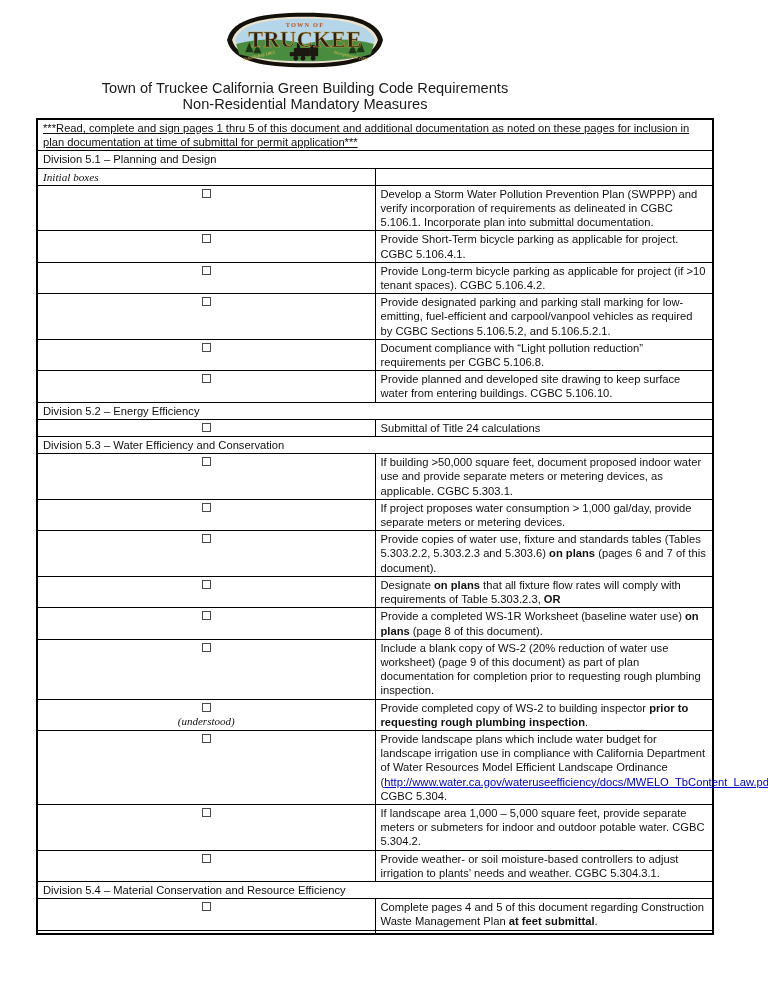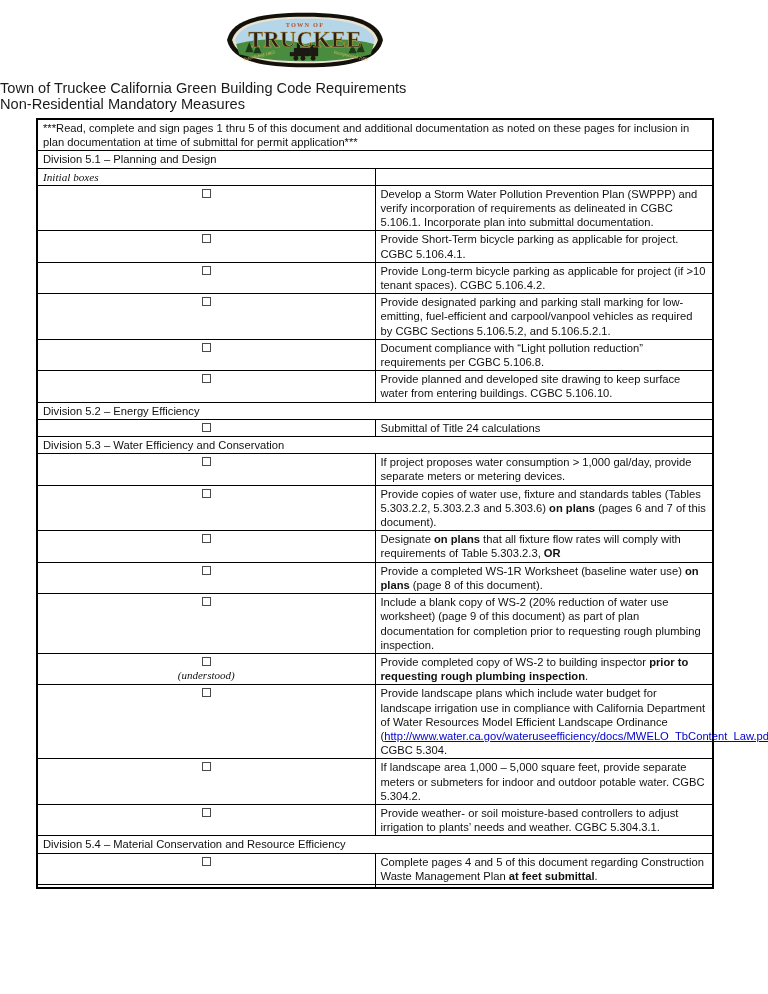--- a/index.html
+++ b/index.html
@@ -2,31 +2,31 @@
 <html><head>
 <meta charset="utf-8">
 <style>
   html,body{margin:0;padding:0;background:#ffffff;}
   body{width:768px;height:994px;overflow:hidden;}
   .page{
     position:relative;width:610px;height:994px;background:#ffffff;
     font-family:"Liberation Sans",sans-serif;color:#111;
   }
   .logo-wrap{text-align:center;padding-top:7px;height:68px;}
-  .title-block{text-align:left;font-size:14.6px;line-height:16px;margin-top:5px;color:#1a1a1a;}
+  .title-block{text-align:center;font-size:14.6px;line-height:16px;margin-top:5px;color:#1a1a1a;}
   table.checklist{
     margin:6px 0 0 36px;width:678px;border-collapse:collapse;
     border:2px solid #000;table-layout:fixed;background:#fff;
   }
   table.checklist td{
     border:1px solid #000;vertical-align:top;
     font-size:11.2px;line-height:14.2px;padding:1px 5px 1px 5px;color:#111;
   }
   td.cb-cell{width:62px;text-align:center;padding:3px 2px 1px 2px;}
-  td.notice-cell{padding:2px 5px;}
+  td.notice-cell{padding:2px 5px;text-decoration:underline;}
   td.heading-cell{font-size:13.2px;line-height:15.5px;padding:1px 4px;}
   td.initial-label-cell{
     font-family:"Liberation Serif",serif;font-style:italic;font-size:9.5px;
     line-height:12px;text-align:left;padding:1px 3px;margin-top:16px;
   }
   .cbx{
     display:inline-block;width:7px;height:7px;border:1px solid #4a4a4a;
     background:#fff;margin-top:2px;
   }
   .und{
@@ -111,20 +111,24 @@
         </tr>
         <tr>
           <td class="cb-cell"><span class="cbx"></span></td>
           <td class="text-cell"><span>Submittal of Title 24 calculations</span></td>
         </tr>
         <tr>
           <td class="heading-cell" colspan="2">Division 5.3 – Water Efficiency and Conservation</td>
         </tr>
         <tr>
           <td class="cb-cell"><span class="cbx"></span></td>
+          <td class="text-cell"><span>If building &gt;50,000 square feet, document proposed indoor water use and provide separate meters or metering devices, as applicable.  CGBC 5.303.1.</span></td>
+        </tr>
+        <tr>
+          <td class="cb-cell"><span class="cbx"></span></td>
           <td class="text-cell"><span>If project proposes water consumption &gt; 1,000 gal/day, provide separate meters or metering devices.</span></td>
         </tr>
         <tr>
           <td class="cb-cell"><span class="cbx"></span></td>
           <td class="text-cell"><span>Provide copies of water use, fixture and standards tables (Tables 5.303.2.2, 5.303.2.3 and 5.303.6) </span><b class="seg">on plans</b><span> (pages 6 and 7 of this document).</span></td>
         </tr>
         <tr>
           <td class="cb-cell"><span class="cbx"></span></td>
           <td class="text-cell"><span>Designate </span><b class="seg">on plans</b><span> that all fixture flow rates will comply with requirements of Table 5.303.2.3, </span><b class="seg">OR</b></td>
         </tr>

